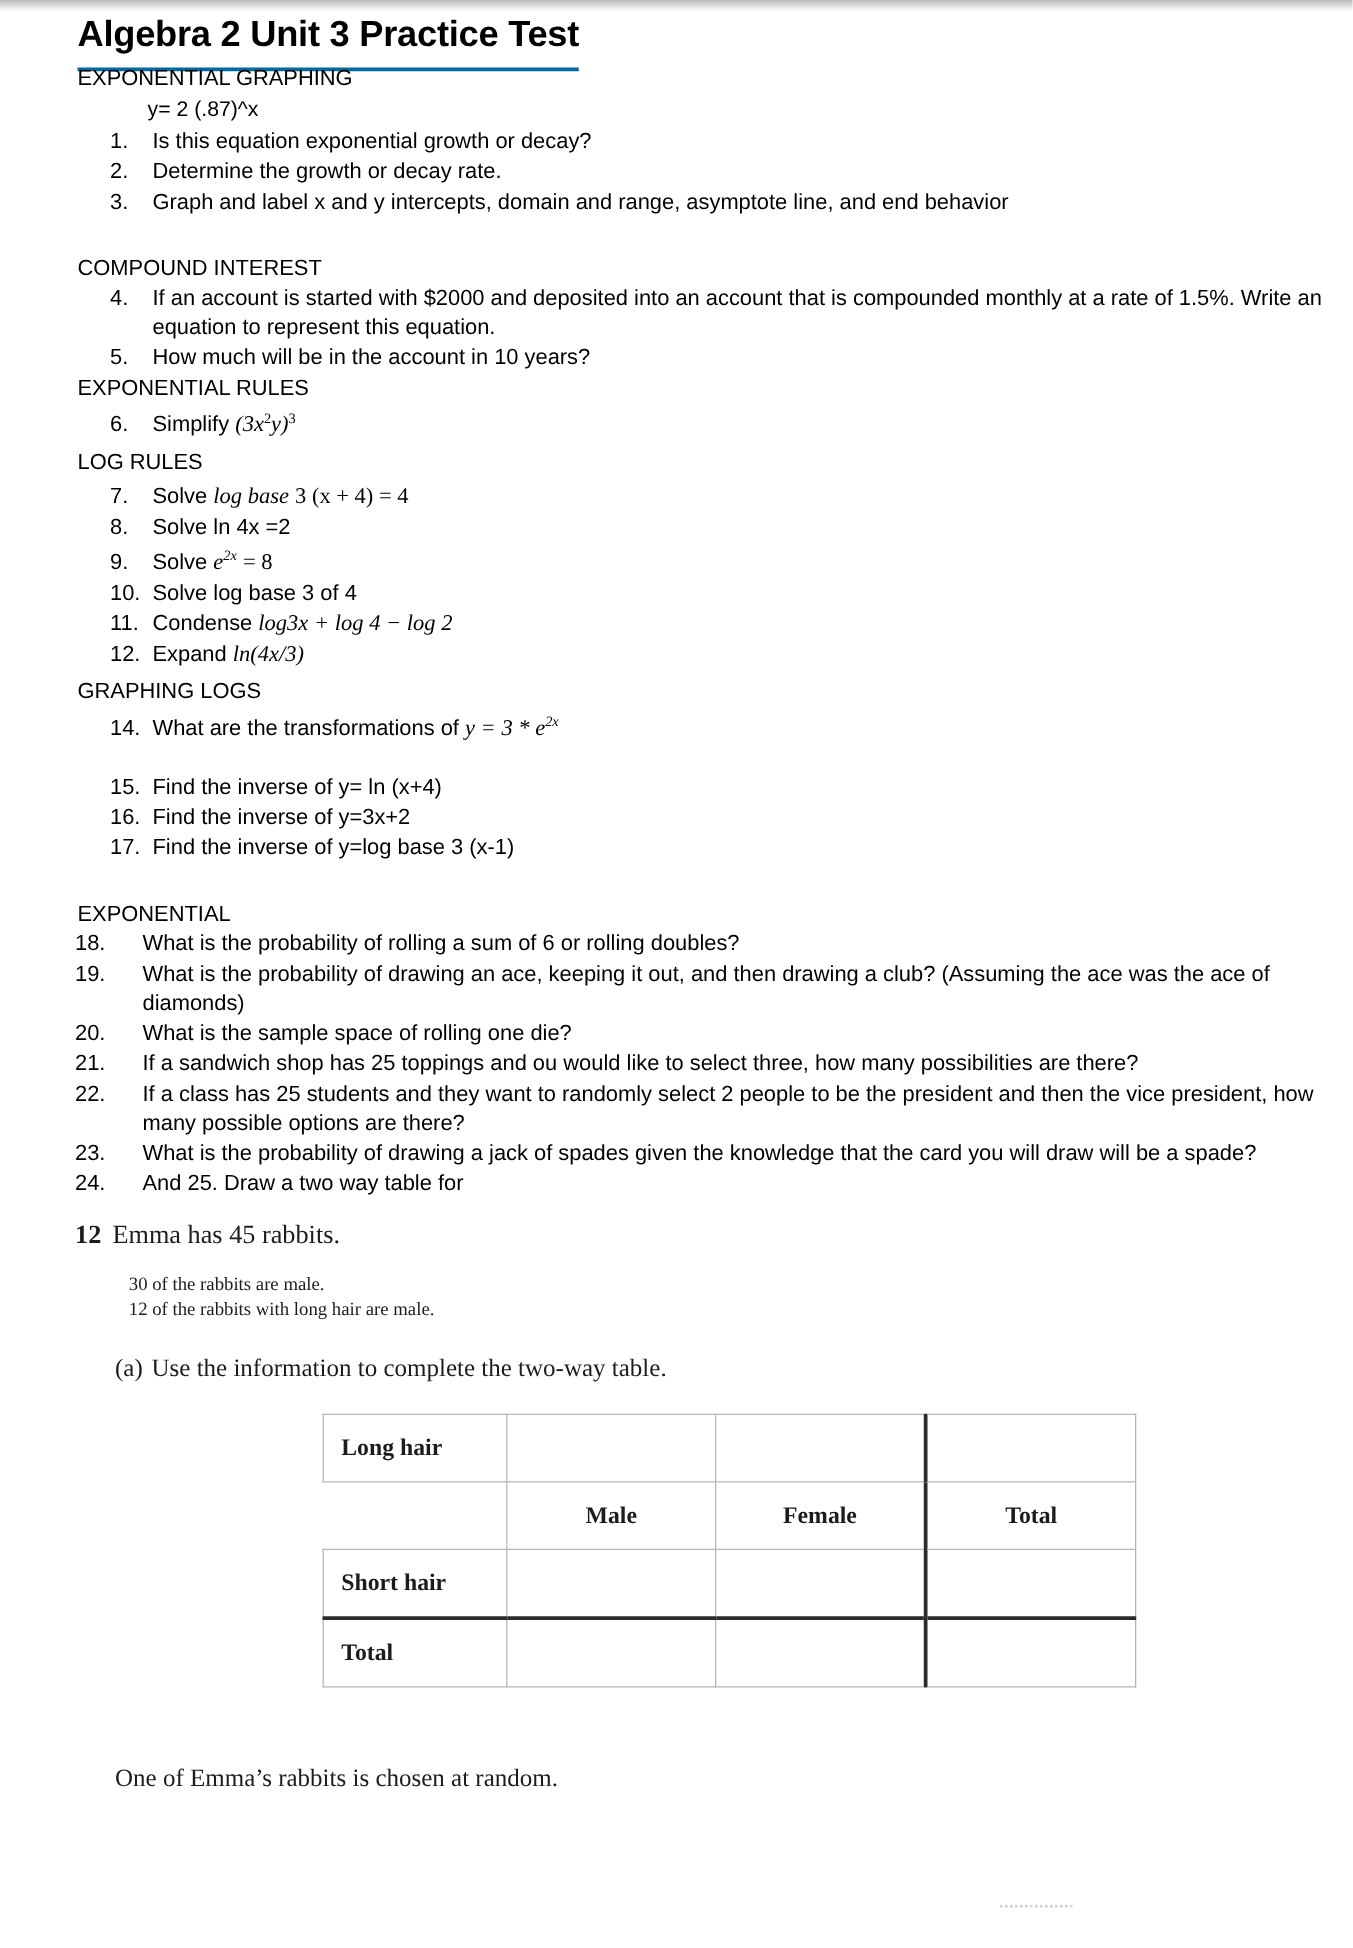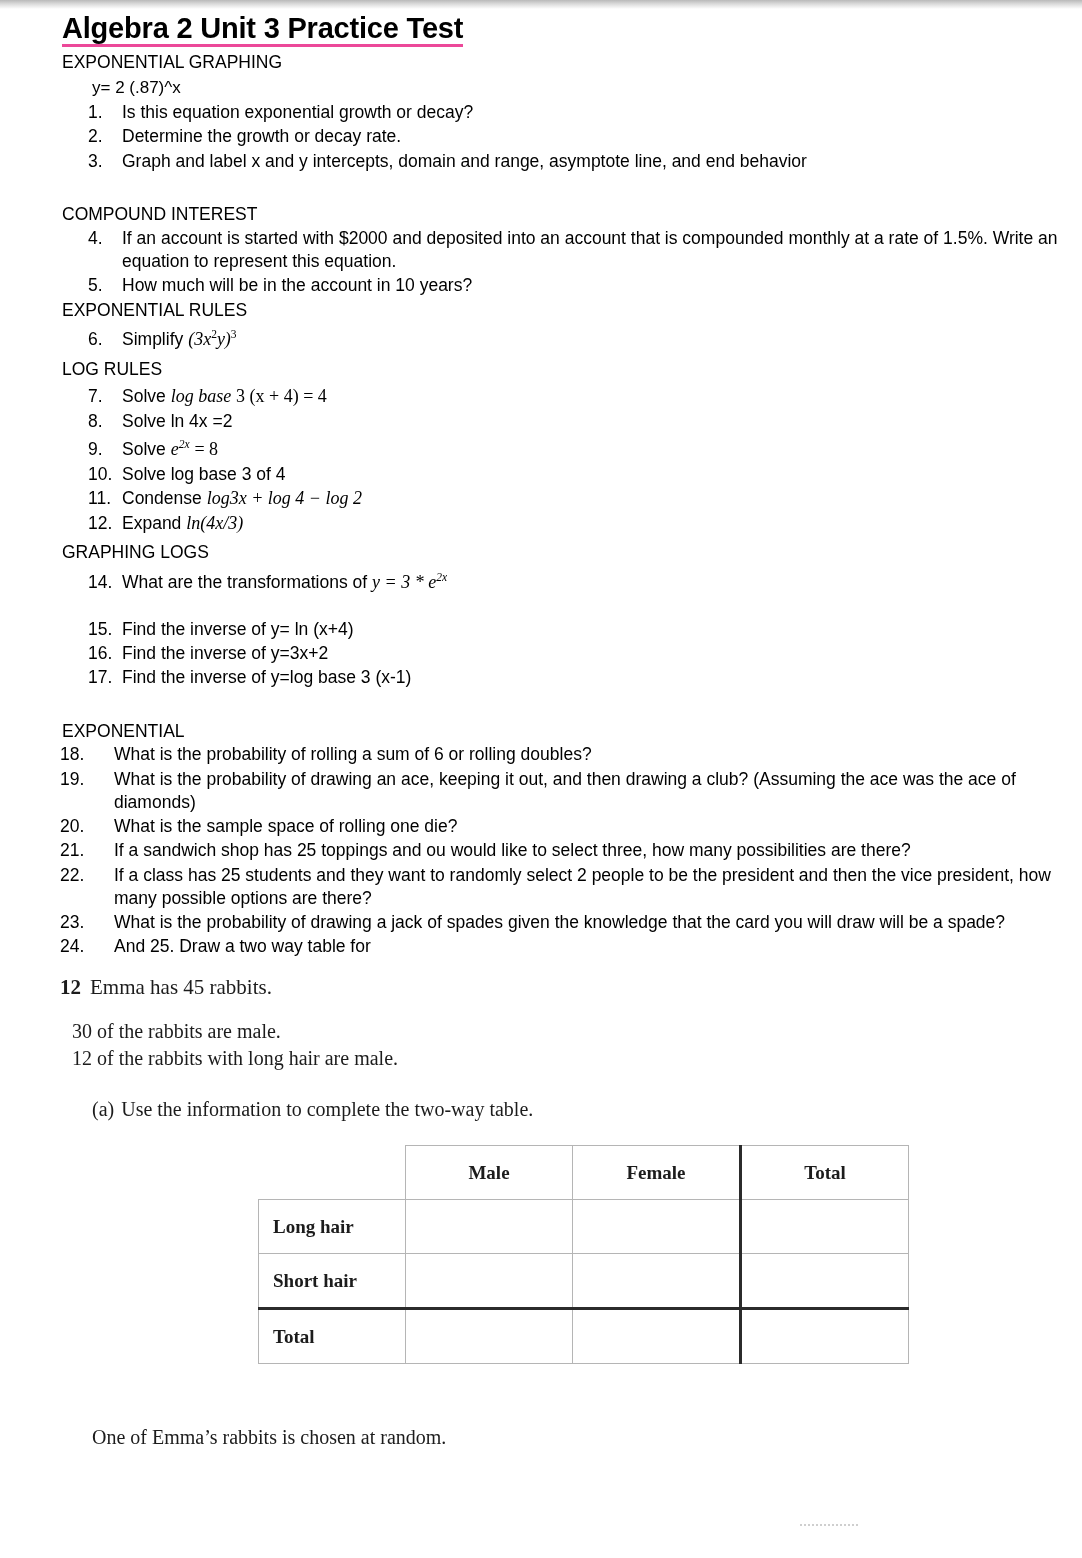--- a/index.html
+++ b/index.html
@@ -17,29 +17,29 @@
     background:linear-gradient(to bottom,#b9b9b9 0%,#d8d8d8 40%,#ffffff 100%);
   }
   .page { position:absolute; top:0; left:0; width:1082px; }
 
   
   h1.title {
     font-size:29px; font-weight:bold; margin:0;
     padding:13px 0 0 62px; letter-spacing:-0.2px;
     line-height:1.05;
   }
-  h1.title span { border-bottom:3px solid #ec4899; padding-bottom:0; }
+  h1.title span { border-bottom:3px solid #0369a1; padding-bottom:10px; }
   .subtitle {
     font-size:24px; padding:8px 0 0 62px; line-height:1.15;
   }
   .sec {
     font-size:17.5px; padding-left:62px; margin-top:8px; line-height:1.3;
   }
   .eq-indent {
-    font-size:17px; padding-left:92px; line-height:1.4; margin-top:2px;
+    font-size:17px; padding-left:118px; line-height:1.4; margin-top:2px;
   }
   ol.qlist { list-style:none; margin:0; padding:0; }
   .q {
     font-size:17.5px; line-height:1.33;
     position:relative; padding-left:122px; min-height:21px;
     margin-top:1px;
   }
   .q .num {
     position:absolute; left:88px; width:32px; text-align:left;
   }
@@ -57,21 +57,21 @@
   sup.sn { font-family:"Liberation Serif", serif; font-style:normal;
           font-size:11.5px; vertical-align:super; line-height:0; }
 
   
   .ex { font-family:"Liberation Serif", serif; color:#1c1c1c; }
   .ex-q {
     font-size:21px; padding-left:60px; position:relative; margin-top:16px;
   }
   .ex-q .qn { font-weight:bold; margin-right:9px; }
   .ex-facts {
-    font-size:20px; padding-left:72px; line-height:1.36; margin-top:18px;
+    font-size:15px; padding-left:103px; line-height:1.36; margin-top:18px;
   }
   .ex-a {
     font-size:20px; padding-left:92px; margin-top:26px;
   }
   .ex-a .lbl { margin-right:7px; }
   .ex-tail {
     font-size:20px; padding-left:92px; margin-top:24px;
   }
 
   
@@ -197,32 +197,32 @@
     </div>
 
     <div class="ex-a">
       <span class="lbl">(a)</span><span>Use the information to complete the two-way table.</span>
     </div>
 
     <div class="tbl-wrap">
       <table class="tw">
         <tbody>
             <tr>
+          <td class="rowhdr">Long hair</td>
+          <td class="cell"></td>
+          <td class="cell"></td>
+          <td class="cell thickL"></td>
+        </tr>
+        <tr>
           <td class="corner"></td>
           <td class="cell hdr">Male</td>
           <td class="cell hdr">Female</td>
           <td class="cell hdr thickL">Total</td>
         </tr>
         <tr>
-          <td class="rowhdr">Long hair</td>
-          <td class="cell"></td>
-          <td class="cell"></td>
-          <td class="cell thickL"></td>
-        </tr>
-        <tr>
           <td class="rowhdr">Short hair</td>
           <td class="cell"></td>
           <td class="cell"></td>
           <td class="cell thickL"></td>
         </tr>
         <tr class="totrow">
           <td class="rowhdr">Total</td>
           <td class="cell"></td>
           <td class="cell"></td>
           <td class="cell thickL"></td>

